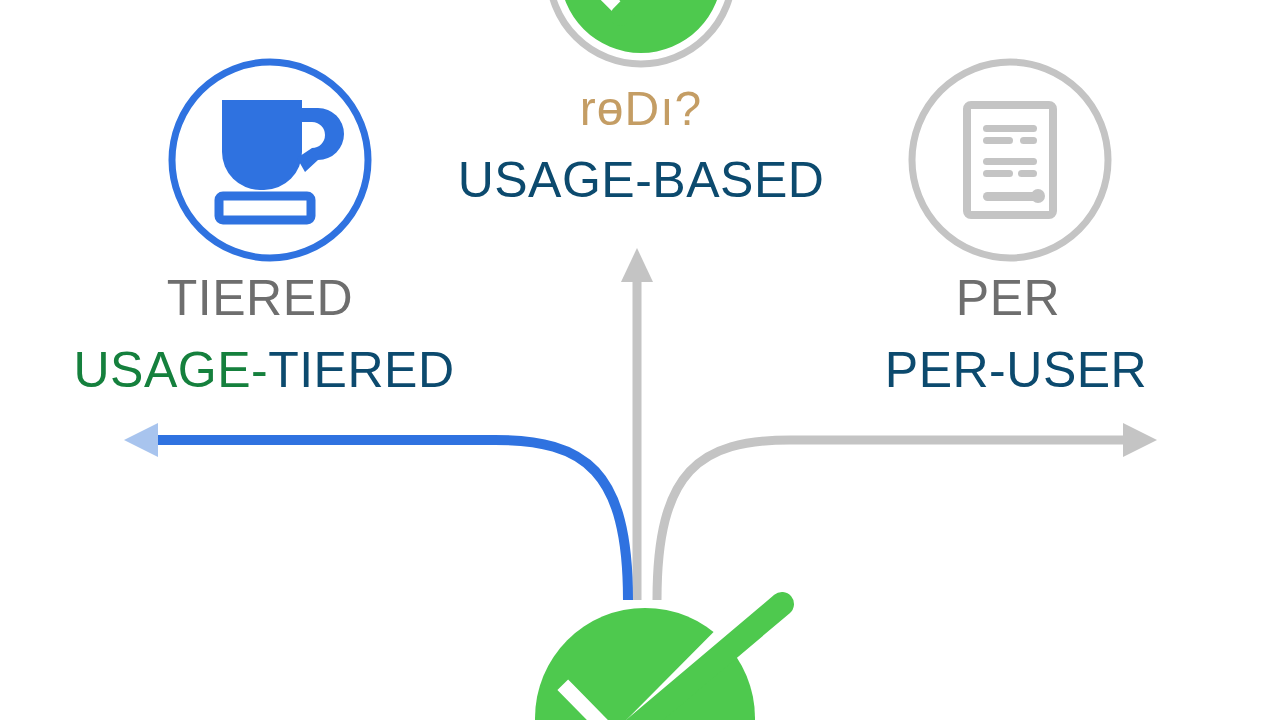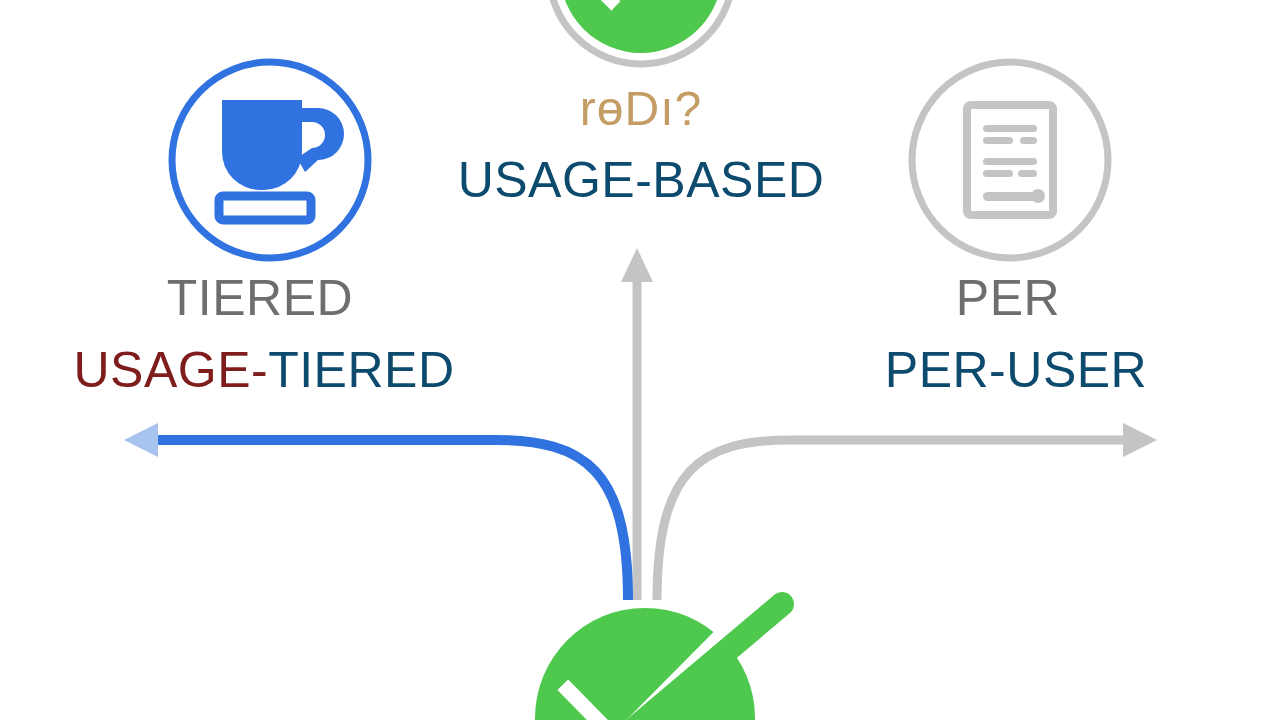--- a/index.html
+++ b/index.html
@@ -43,21 +43,21 @@
     transform: translateX(-50%);
   }
 
   .branch-title {
     font-size: 50px;
     color: #6e6e6e;
   }
   .branch-sub {
     font-size: 50px;
   }
-  .tint-gray  { color: #7f1d1d; }
+  .tint-gray  { color: #15803d; }
   .tint-blue  { color: #0c4a6e; }
 
   
   #label-left-title   { left: 260px; top: 273px; }
   #label-left-sub     { left: 264px; top: 345px; }
 
   
   #label-center-ghost {
     left: 641px; top: 85px;
     font-size: 48px;

